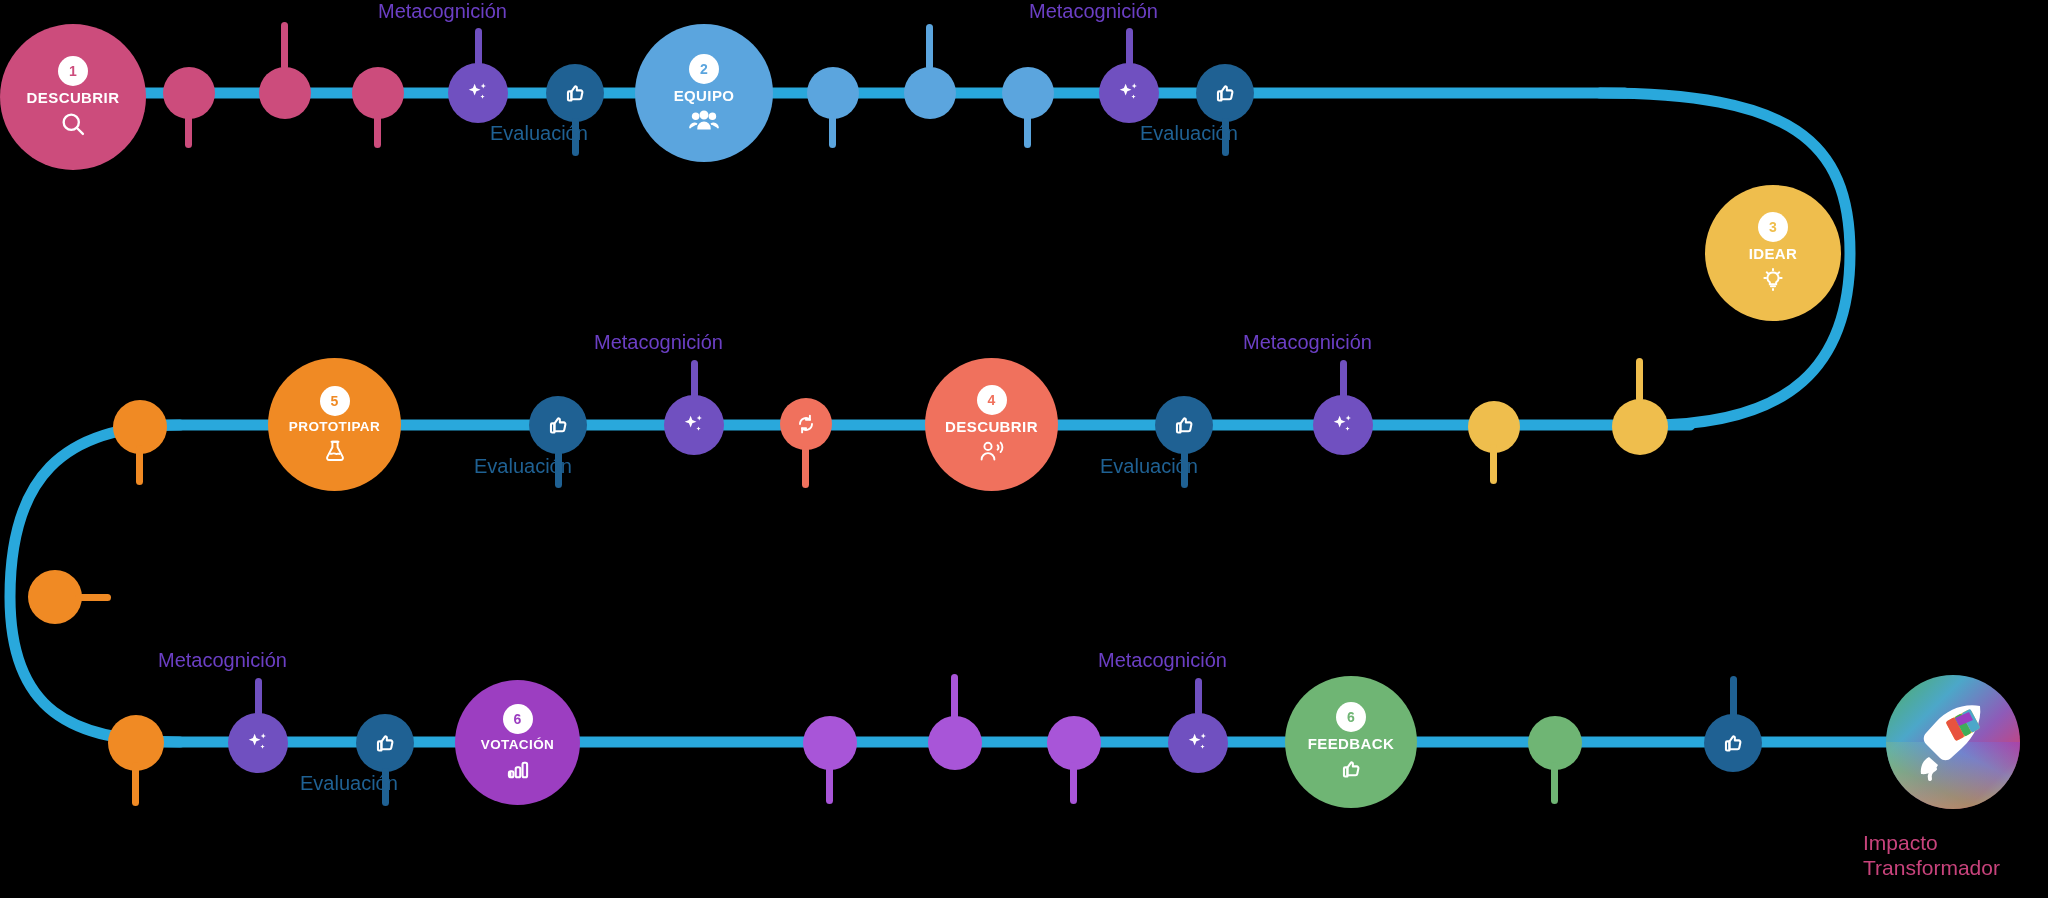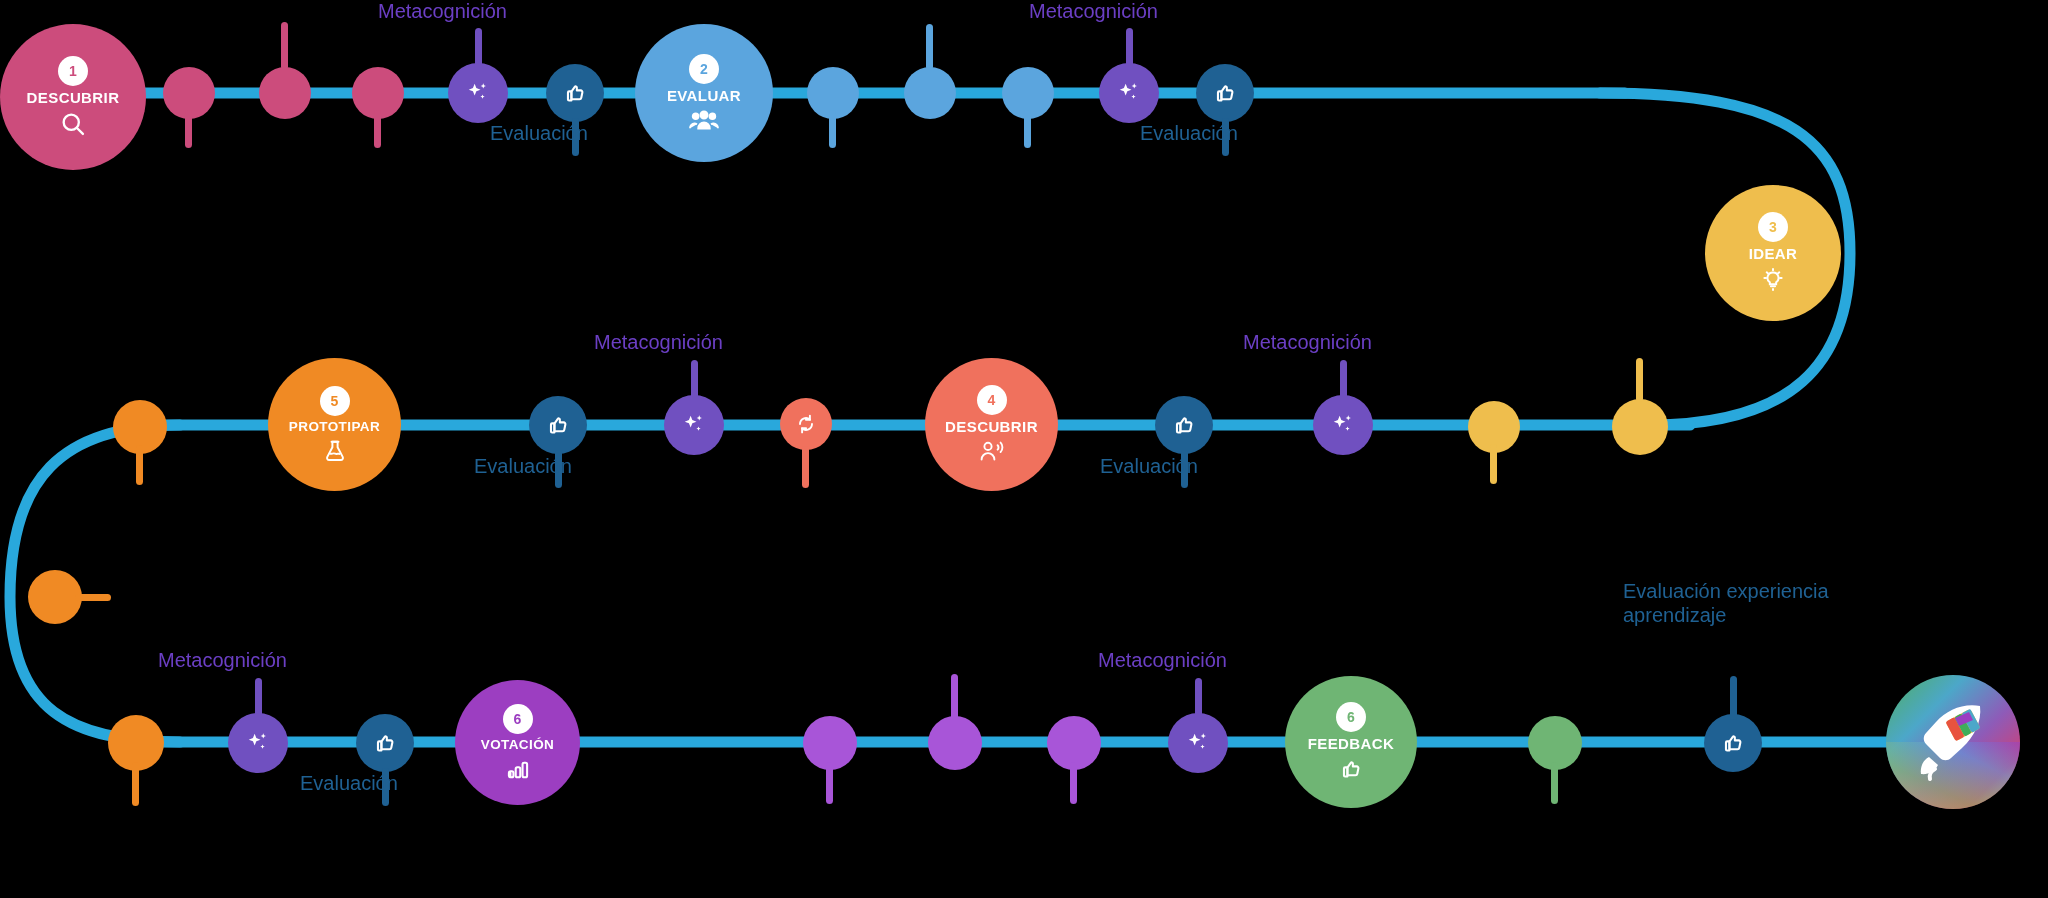--- a/index.html
+++ b/index.html
@@ -89,21 +89,21 @@
         <path d="M6.5 10.5h2.2V19H6.5a1 1 0 0 1-1-1v-6.5a1 1 0 0 1 1-1z"></path>
         <path d="M8.7 10.8l3.1-4.4c.5-.8 1.9-.6 1.9.6v2.6h3.6c1 0 1.7.9 1.5 1.9l-1 4.9c-.15.8-.85 1.4-1.65 1.4H8.7z"></path>
       </svg>
     </span>
   </div>
   <div class="stem" style="left:572px;top:118px;height:38px;background:#1F6193;"></div>
   <div class="cap cap-eval" style="left:490px;top:122px;width:170px;">Evaluación</div>
 
   <div class="node phase" style="left:635px;top:24px;width:138px;height:138px;background:#5BA5DE;">
     <div class="badge" style="color:#5BA5DE;">2</div>
-    <div class="plabel">EVALUAR</div>
+    <div class="plabel">EQUIPO</div>
     <div class="picon">
       <svg width="30" height="24" viewBox="0 0 30 24" fill="none" stroke="#fff" stroke-width="1.8">
         <circle cx="15" cy="7" r="3.6" fill="#fff"></circle>
         <circle cx="6.6" cy="8.2" r="2.9" fill="#fff"></circle>
         <circle cx="23.4" cy="8.2" r="2.9" fill="#fff"></circle>
         <path d="M9.2 20.5c0-3.4 2.6-6 5.8-6s5.8 2.6 5.8 6z" fill="#fff"></path>
         <path d="M1 20.2c0-2.7 2-4.7 4.4-4.7 1 0 1.9.3 2.6.8" fill="#fff"></path>
         <path d="M29 20.2c0-2.7-2-4.7-4.4-4.7-1 0-1.9.3-2.6.8" fill="#fff"></path>
       </svg>
     </div>
@@ -329,21 +329,20 @@
 
   <div class="node eval" style="left:1704px;top:714px;background:#1F6193;">
     <span>
       <svg width="26" height="26" viewBox="0 0 24 24" fill="none" stroke="#fff" stroke-width="1.9" stroke-linejoin="round">
         <path d="M6.5 10.5h2.2V19H6.5a1 1 0 0 1-1-1v-6.5a1 1 0 0 1 1-1z"></path>
         <path d="M8.7 10.8l3.1-4.4c.5-.8 1.9-.6 1.9.6v2.6h3.6c1 0 1.7.9 1.5 1.9l-1 4.9c-.15.8-.85 1.4-1.65 1.4H8.7z"></path>
       </svg>
     </span>
   </div>
   <div class="stem" style="left:1730px;top:676px;height:44px;background:#1F6193;"></div>
-  <div class="cap cap-evalexp" style="left:1623px;top:579px;">Evaluación experiencia aprendizaje</div>
 
   <div class="node rocket" style="left:1885px;top:674px;">
     <svg width="136" height="136" viewBox="0 0 136 136">
       <defs>
         <linearGradient id="g1" x1="0" y1="0" x2="1" y2="1">
           <stop offset="0%" stop-color="#4FAE5E"></stop>
           <stop offset="30%" stop-color="#4CA7C9"></stop>
           <stop offset="58%" stop-color="#8E5BB8"></stop>
           <stop offset="80%" stop-color="#C8437C"></stop>
           <stop offset="100%" stop-color="#EFBE4D"></stop>
@@ -369,14 +368,15 @@
 
       <g>
         <rect x="64" y="40" width="28" height="22" rx="3" fill="#EFBE4D" transform="rotate(-28 78 51)"></rect>
         <rect x="64" y="40" width="10" height="22" rx="2" fill="#E8533F" transform="rotate(-28 78 51)"></rect>
         <rect x="74" y="40" width="8" height="22" rx="2" fill="#3FAE5A" transform="rotate(-28 78 51)"></rect>
         <rect x="82" y="40" width="10" height="22" rx="2" fill="#4CA7C9" transform="rotate(-28 78 51)"></rect>
         <path d="M70 44 l14 -6 l4 8 l-14 6z" fill="#9C3EC1"></path>
       </g>
     </svg>
   </div>
+  <div class="cap cap-impact" style="left:1863px;top:830px;">Impacto Transformador</div>
 
 </div>
 
 </body></html>

